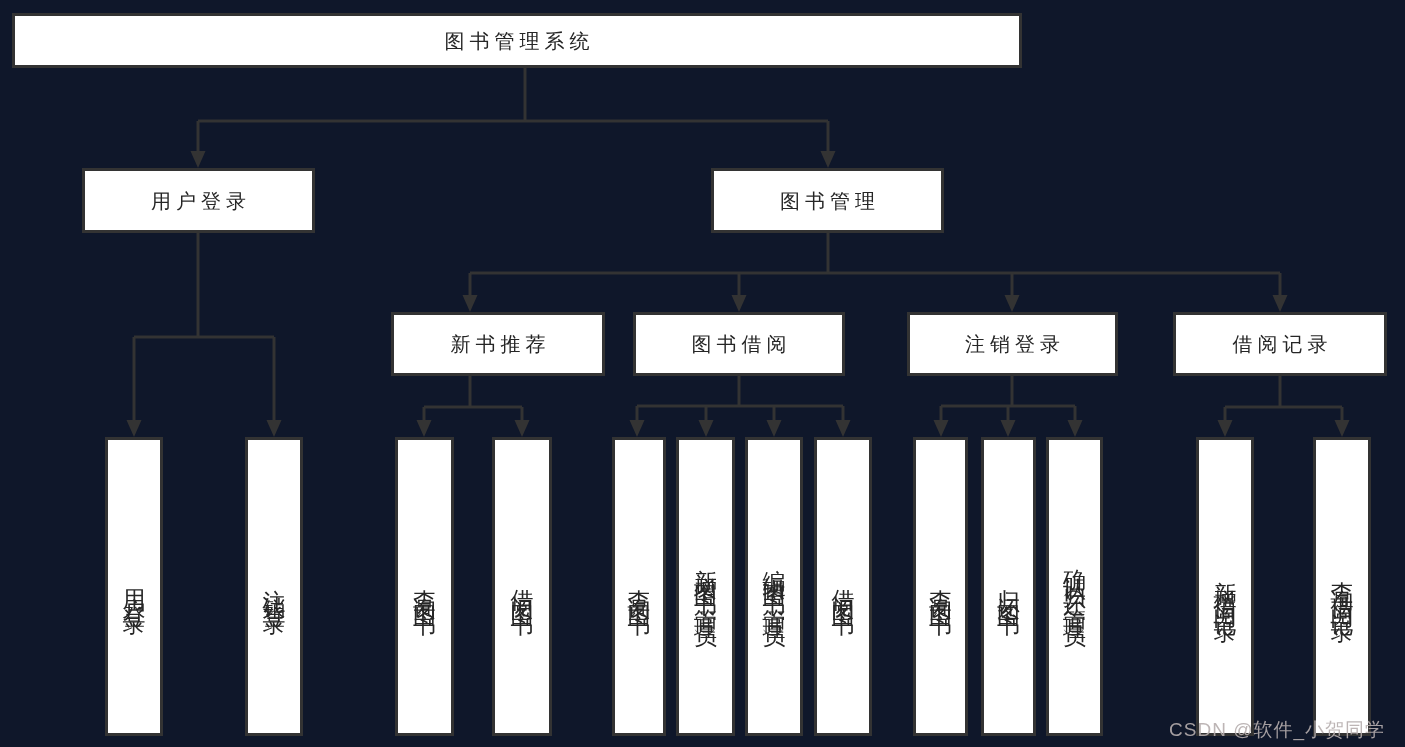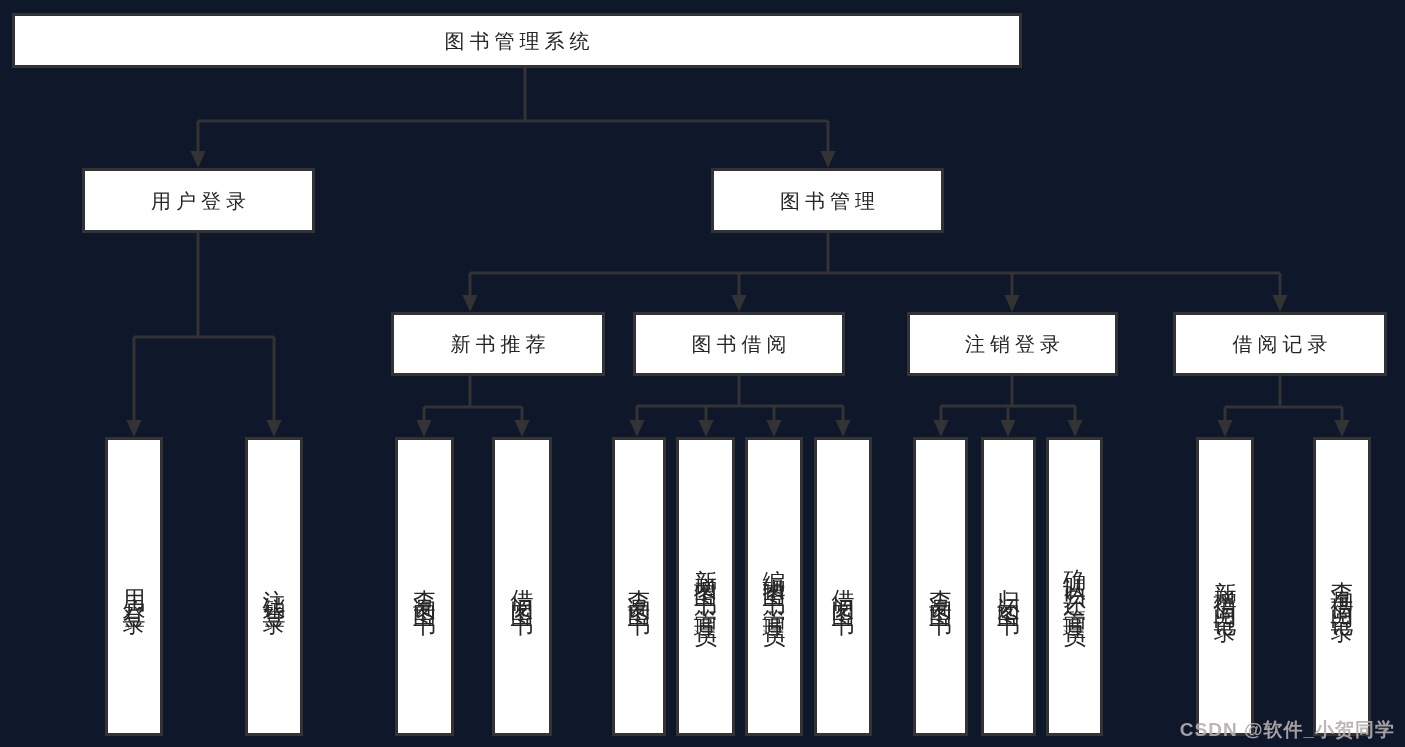--- a/index.html
+++ b/index.html
@@ -67,29 +67,28 @@
   .l-c2 { left: 676px;  width: 59px; }
   .l-c3 { left: 745px;  width: 58px; }
   .l-c4 { left: 814px;  width: 58px; }
   .l-d1 { left: 913px;  width: 55px; }
   .l-d2 { left: 981px;  width: 55px; }
   .l-d3 { left: 1046px; width: 57px; }
   .l-e1 { left: 1196px; width: 58px; }
   .l-e2 { left: 1313px; width: 58px; }
   .watermark {
     position: absolute;
-    right: 10px;
+    right: 20px;
     bottom: 4px;
     font-size: 19px;
     color: #b6aeae;
     opacity: 0.9;
     z-index: 10;
     letter-spacing: 1px;
     white-space: nowrap;
-    font-weight: bold;
   }
 </style>
 </head>
 <body>
 
 <div class="canvas">
 
   <svg class="connectors" viewBox="0 0 1405 747" xmlns="http://www.w3.org/2000/svg">
     <g stroke="#333333" stroke-width="3" fill="#333333">
 

